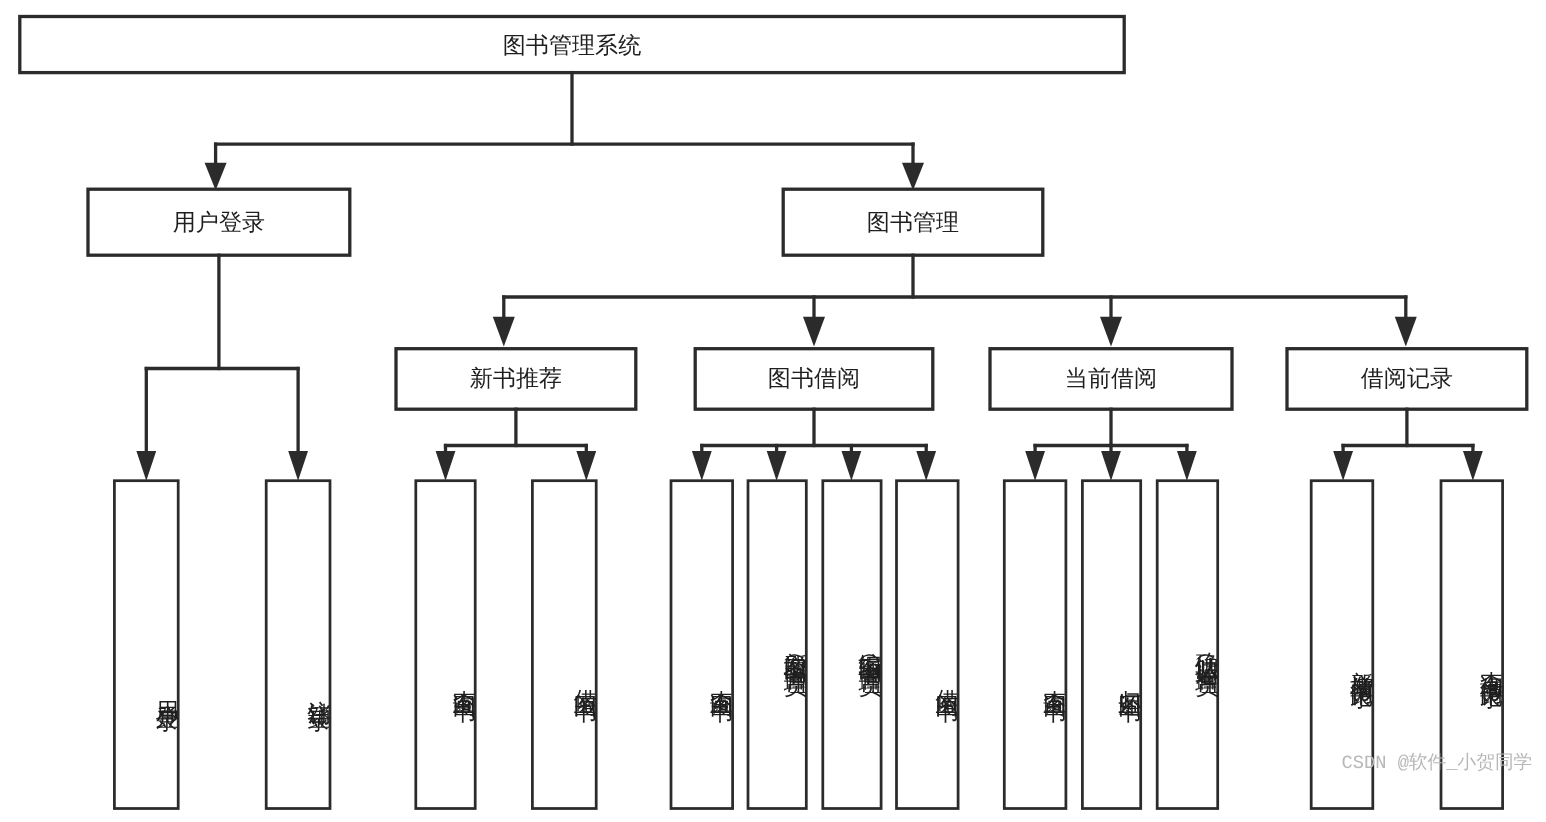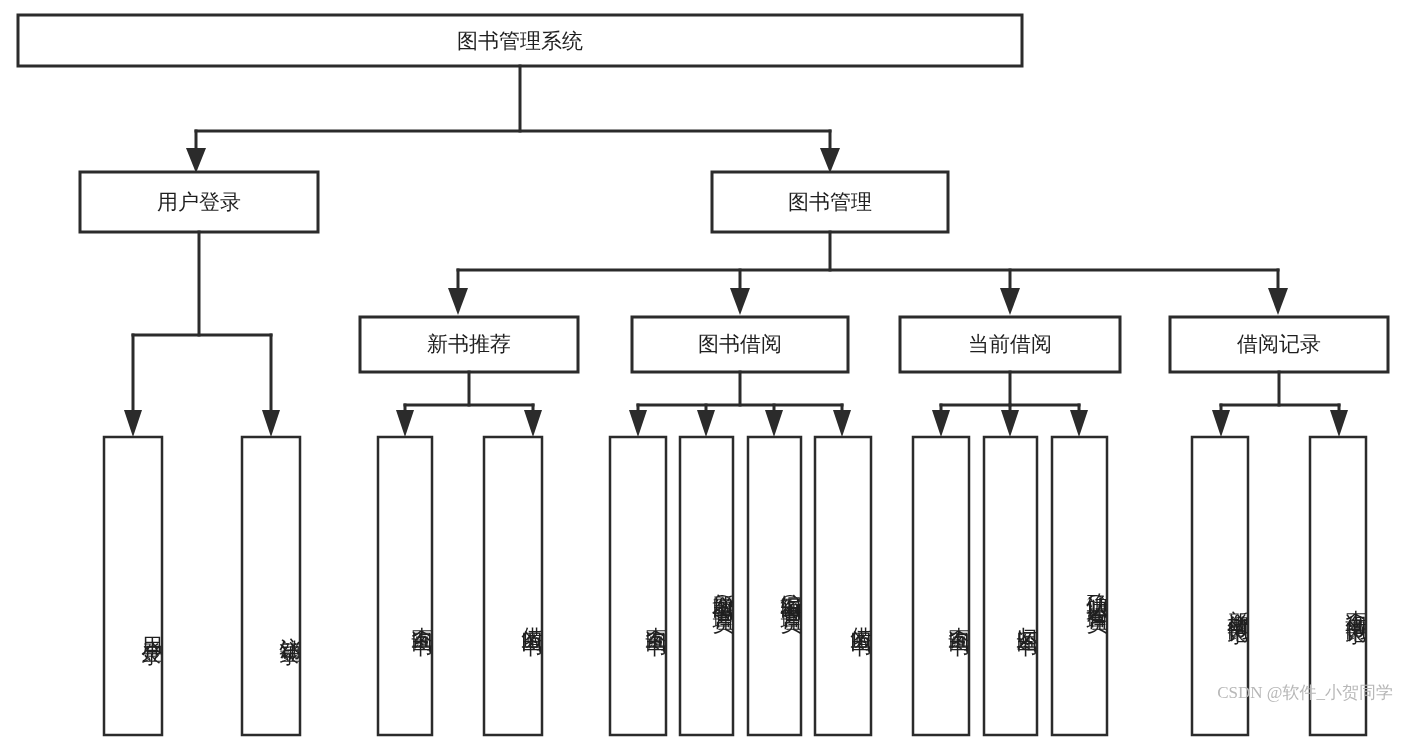--- a/index.html
+++ b/index.html
@@ -63,21 +63,21 @@
     white-space: nowrap;
     display: flex;
     align-items: flex-start;
     justify-content: center;
     pointer-events: none;
   }
   .watermark {
     position: absolute;
     right: 12px;
     bottom: 6px;
-    font-family: Liberation Serif, serif;
+    font-family: Liberation Mono, monospace;
     font-size: 17px;
     color: #b7b7b7;
     white-space: nowrap;
   }
 </style>
 </head>
 <body>
 
 <div id="diagram-root">
 

